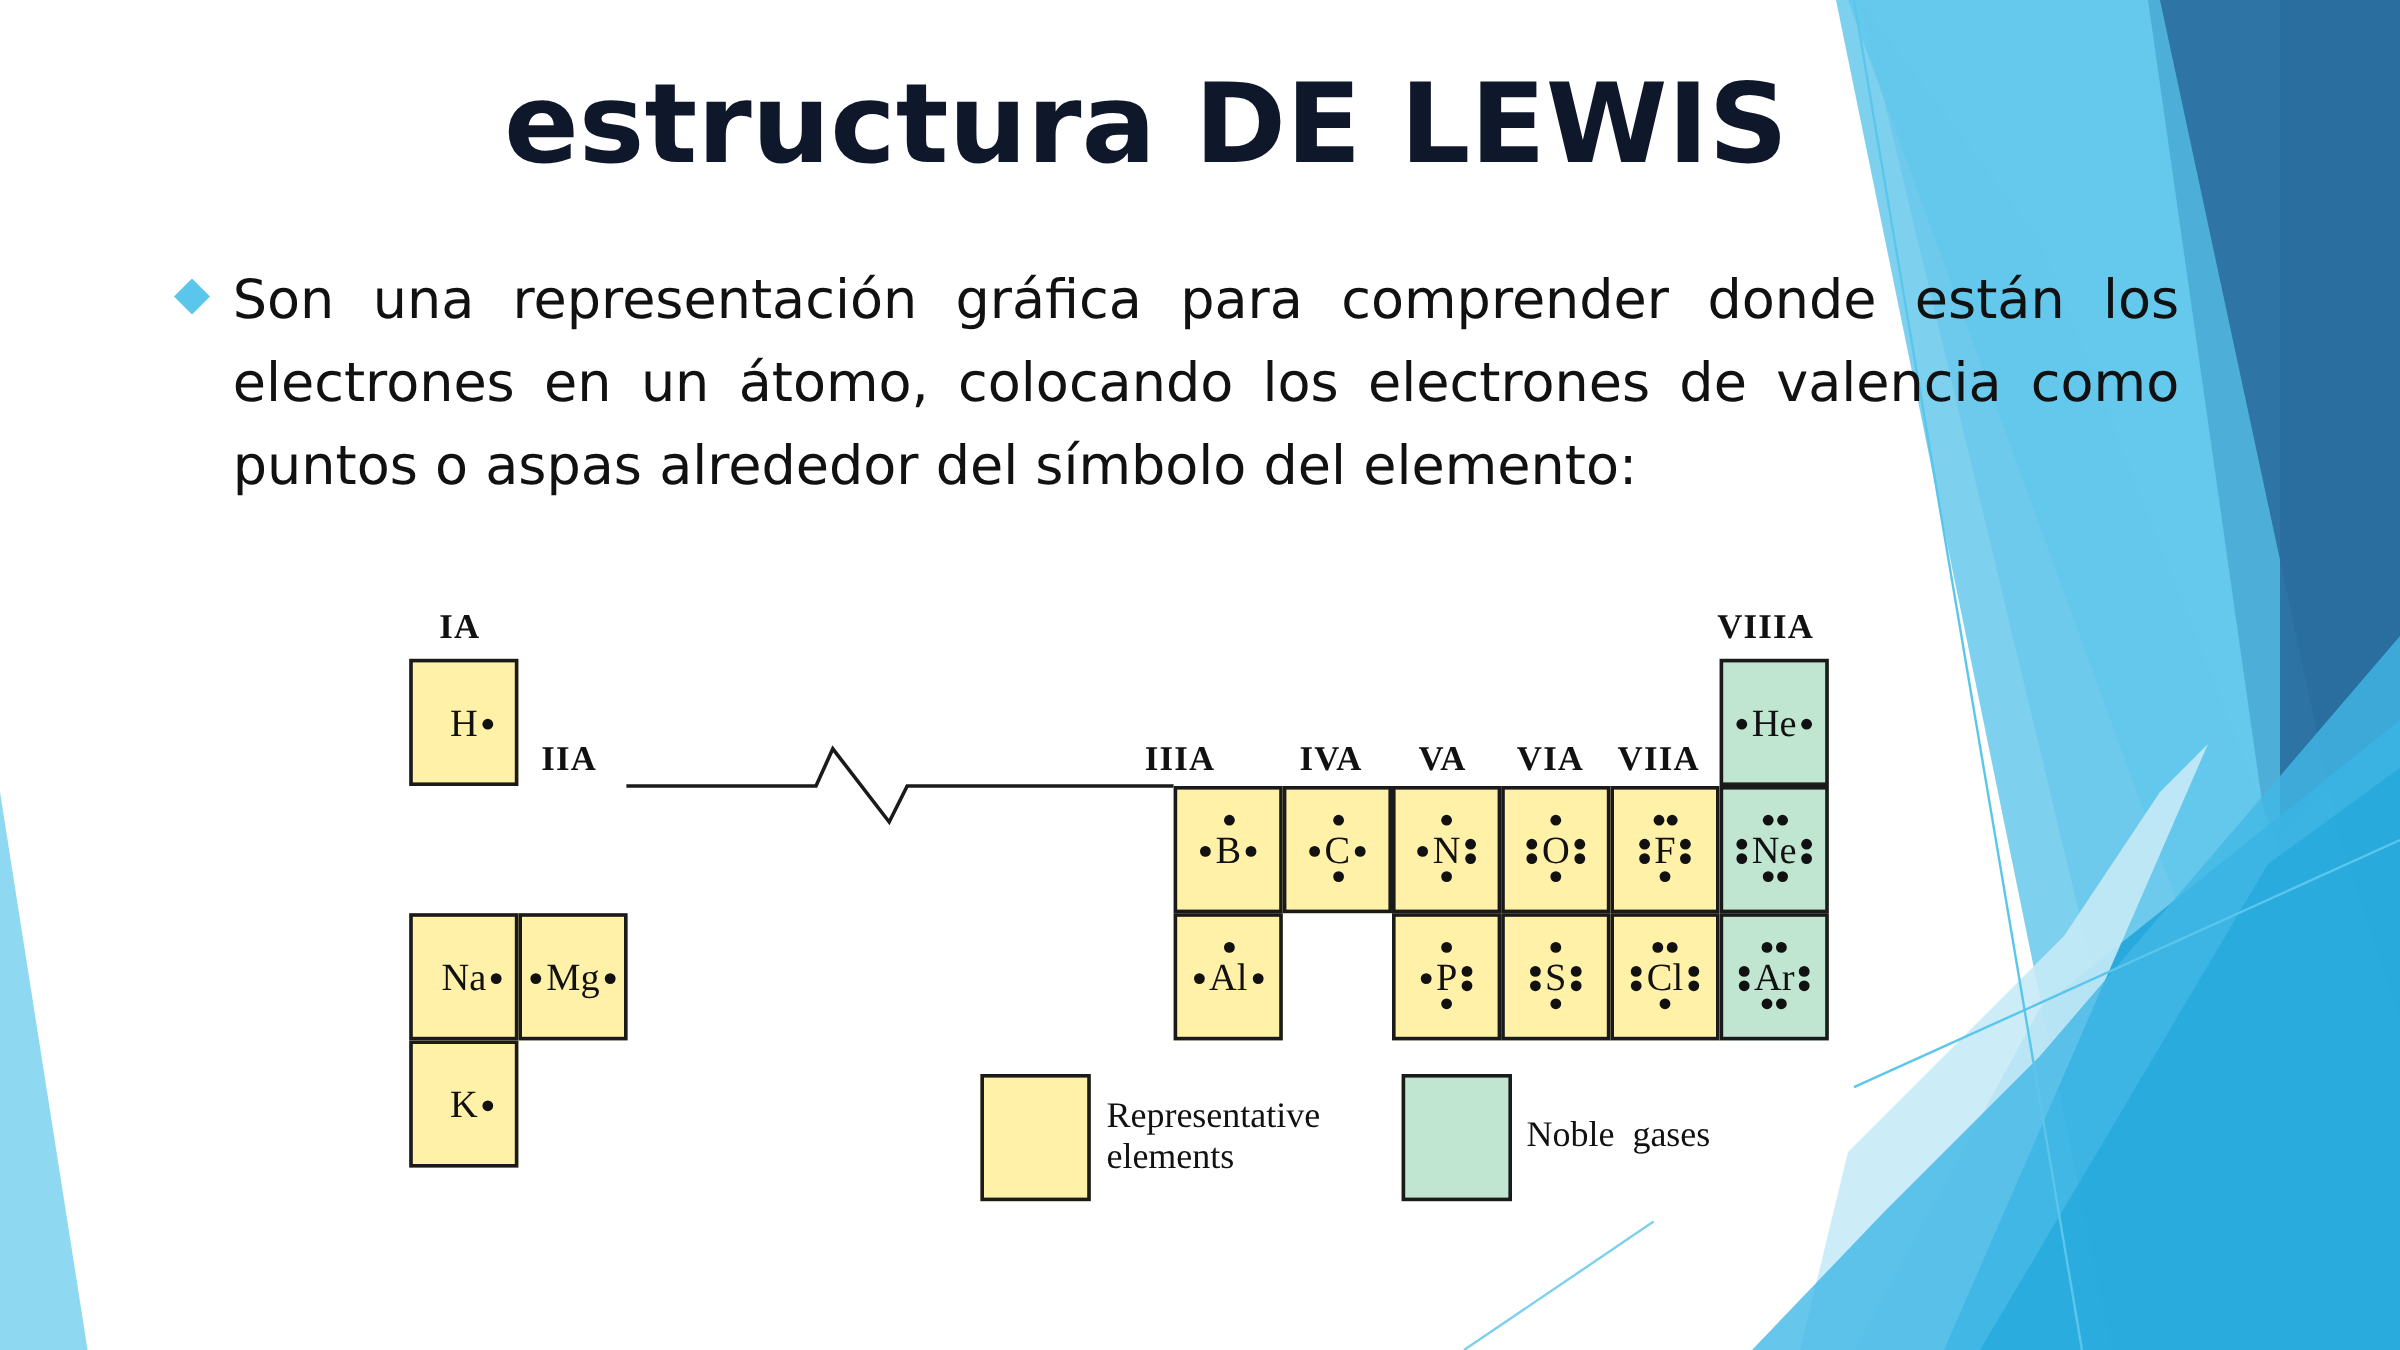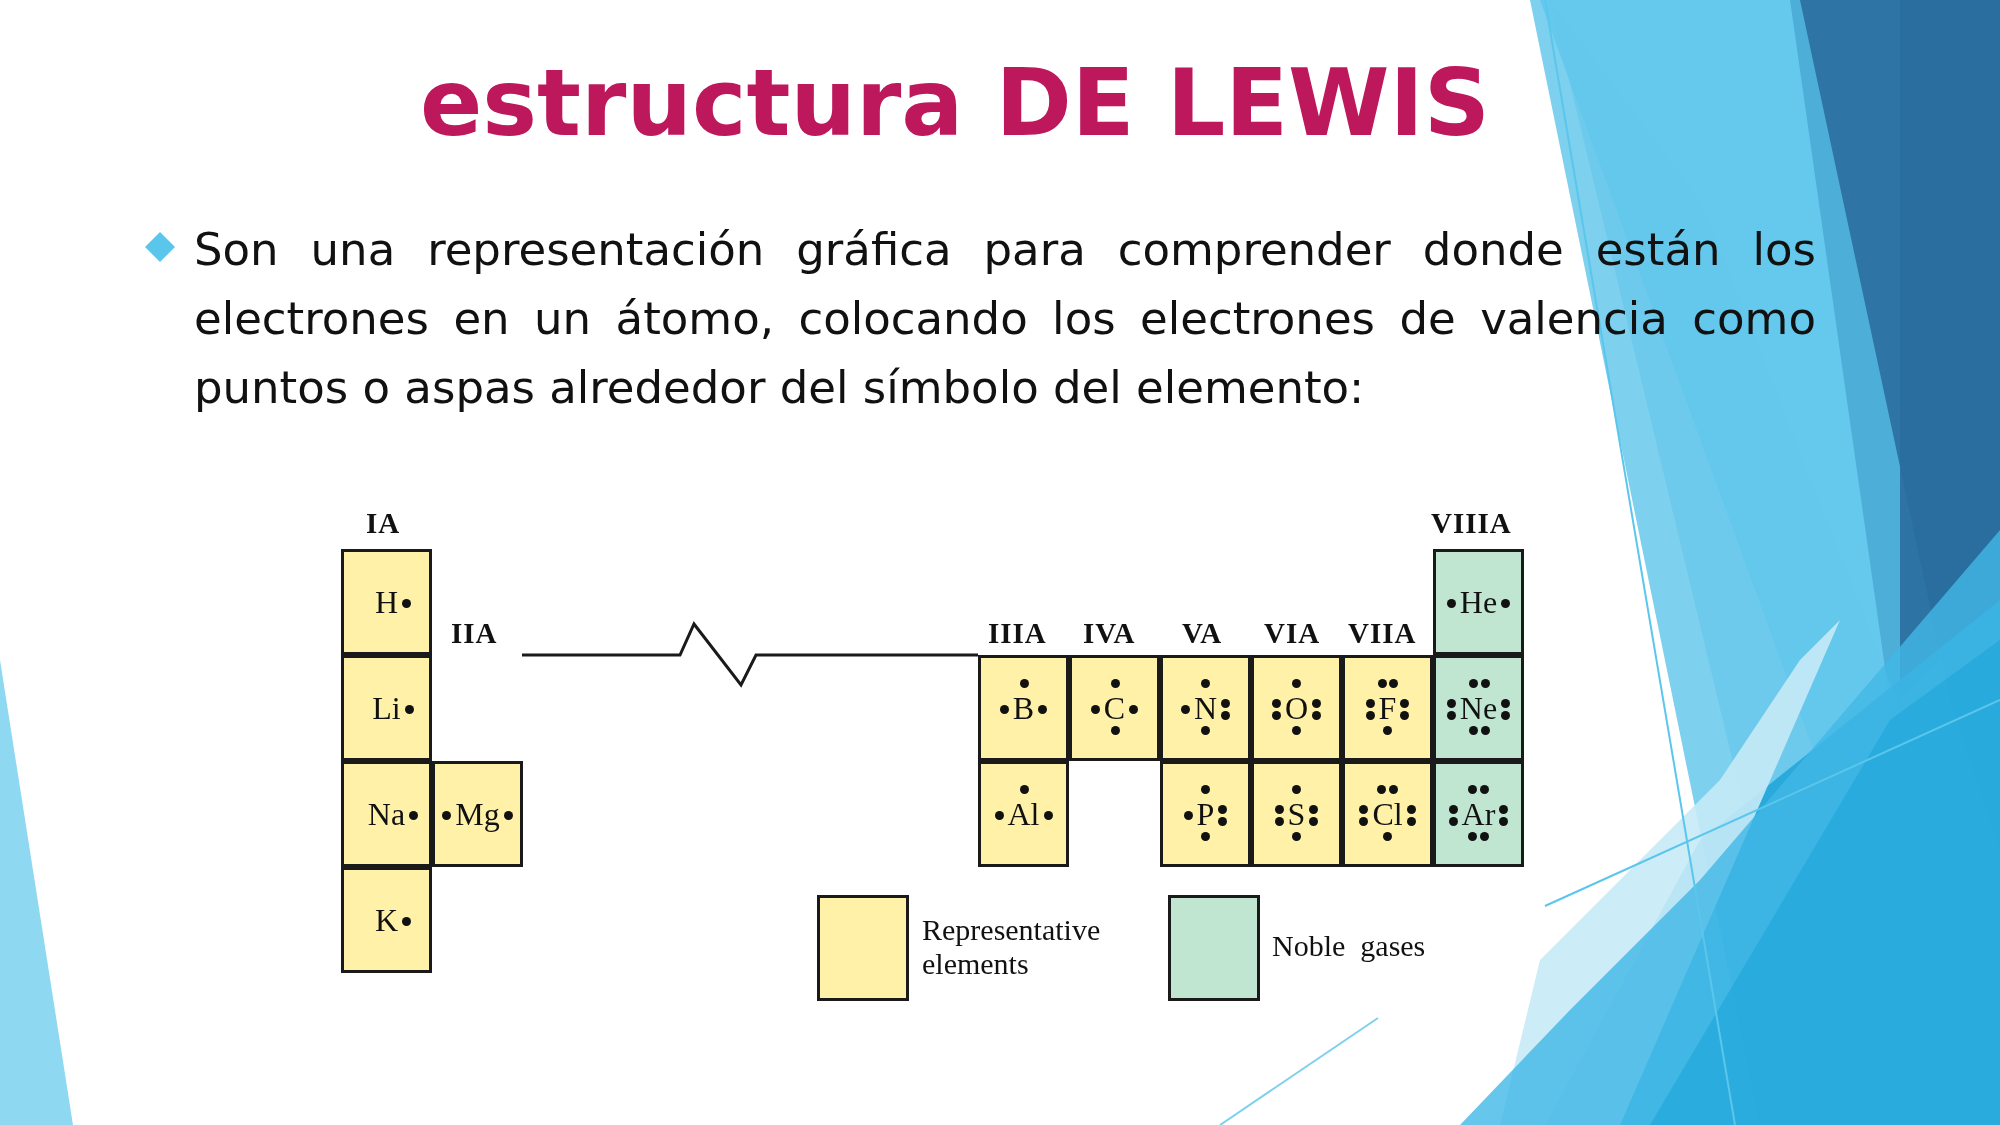--- a/index.html
+++ b/index.html
@@ -1,18 +1,18 @@
 <!DOCTYPE html>
 <html><head>
 <meta charset="utf-8">
 <style>
   html, body { margin:0; padding:0; }
   body { width:2000px; height:1125px; position:relative; overflow:hidden; background:#ffffff; font-family:"DejaVu Sans", sans-serif; }
   #bg { position:absolute; left:0; top:0; width:2000px; height:1125px; z-index:0; }
-  .title { position:absolute; left:0; width:1910px; top:50px; text-align:center; font-family:"DejaVu Sans", sans-serif; font-weight:bold; font-size:92px; color:#be185d; letter-spacing:0px; z-index:2; margin:0; }
+  .title { position:absolute; left:0; width:1910px; top:50px; text-align:center; font-family:"DejaVu Sans", sans-serif; font-weight:bold; font-size:92px; color:#0f172a; letter-spacing:0px; z-index:2; margin:0; }
   .bullet { position:absolute; left:145px; top:232px; width:30px; height:30px; z-index:2; }
   .body-text { position:absolute; left:194px; top:215px; width:1622px; font-family:"DejaVu Sans", sans-serif; font-size:45px; line-height:69px; color:#111; text-align:justify; text-align-last:left; z-index:2; margin:0; }
   .diagram { position:absolute; left:0; top:0; width:2000px; height:886px; z-index:3; }
   .cell { position:absolute; width:91px; height:106px; box-sizing:border-box; border:3px solid #1a1a1a; background:#fff1a8; display:flex; align-items:center; justify-content:center; font-family:"Liberation Serif", serif; font-size:32px; color:#111; }
   .cell.noble { background:#c0e6d2; }
   .grp { position:absolute; font-family:"Liberation Serif", serif; font-weight:bold; font-size:29px; color:#111; letter-spacing:1px; }
   .sym { position:relative; display:inline-block; line-height:1; }
   .sym-text { position:relative; z-index:1; }
   .dot { position:absolute; width:9px; height:9px; border-radius:50%; background:#111; }
   .legend-box { position:absolute; width:92px; height:106px; box-sizing:border-box; border:3px solid #1a1a1a; }
@@ -43,34 +43,31 @@
   <polygon points="15,0 30,15 15,30 0,15" fill="#5BC6EC"></polygon>
 </svg>
 <p class="body-text">Son una representación gráfica para comprender donde están los electrones en un átomo, colocando los electrones de valencia como puntos o aspas alrededor del símbolo del elemento:</p>
 
 <div class="diagram" id="diagram">
   <svg style="position:absolute;left:0;top:0;" width="2000" height="1125">
     <polyline points="522,655 680,655 694,624 741,685 756,655 978,655" fill="none" stroke="#1a1a1a" stroke-width="3"></polyline>
   </svg>
 <div class="grp" style="left: 366px; top: 507px;">IA</div>
     <div class="grp" style="left: 451px; top: 617px;">IIA</div>
-    <div class="grp" style="left: 988px; top: 617px;">IIIA</div>
+    <div class="grp" style="left: 954px; top: 617px;">IIIA</div>
     <div class="grp" style="left: 1083px; top: 617px;">IVA</div>
     <div class="grp" style="left: 1182px; top: 617px;">VA</div>
     <div class="grp" style="left: 1264px; top: 617px;">VIA</div>
     <div class="grp" style="left: 1348px; top: 617px;">VIIA</div>
     <div class="grp" style="left: 1431px; top: 507px;">VIIIA</div>
     <div class="cell" style="left: 341px; top: 549px;">
       <span class="sym"><span class="sym-text">H</span><span class="dot" style="right: -13px; top: calc(50% - 3px);"></span></span>
     </div>
     <div class="cell noble" style="left: 1433px; top: 549px;">
       <span class="sym"><span class="sym-text">He</span><span class="dot" style="left: -13px; top: calc(50% - 3px);"></span><span class="dot" style="right: -13px; top: calc(50% - 3px);"></span></span>
-    </div>
-    <div class="cell" style="left: 341px; top: 655px;">
-      <span class="sym"><span class="sym-text">Li</span><span class="dot" style="right: -13px; top: calc(50% - 3px);"></span></span>
     </div>
     <div class="cell" style="left: 978px; top: 655px;">
       <span class="sym"><span class="sym-text">B</span><span class="dot" style="left: -13px; top: calc(50% - 3px);"></span><span class="dot" style="right: -13px; top: calc(50% - 3px);"></span><span class="dot" style="top: -13px; left: calc(50% - 4px);"></span></span>
     </div>
     <div class="cell" style="left: 1069px; top: 655px;">
       <span class="sym"><span class="sym-text">C</span><span class="dot" style="left: -13px; top: calc(50% - 3px);"></span><span class="dot" style="right: -13px; top: calc(50% - 3px);"></span><span class="dot" style="top: -13px; left: calc(50% - 4px);"></span><span class="dot" style="bottom: -11px; left: calc(50% - 4px);"></span></span>
     </div>
     <div class="cell" style="left: 1160px; top: 655px;">
       <span class="sym"><span class="sym-text">N</span><span class="dot" style="left: -13px; top: calc(50% - 3px);"></span><span class="dot" style="top: -13px; left: calc(50% - 4px);"></span><span class="dot" style="bottom: -11px; left: calc(50% - 4px);"></span><span class="dot" style="right: -13px; top: calc(50% - 9px);"></span><span class="dot" style="right: -13px; top: calc(50% + 3px);"></span></span>
     </div>

